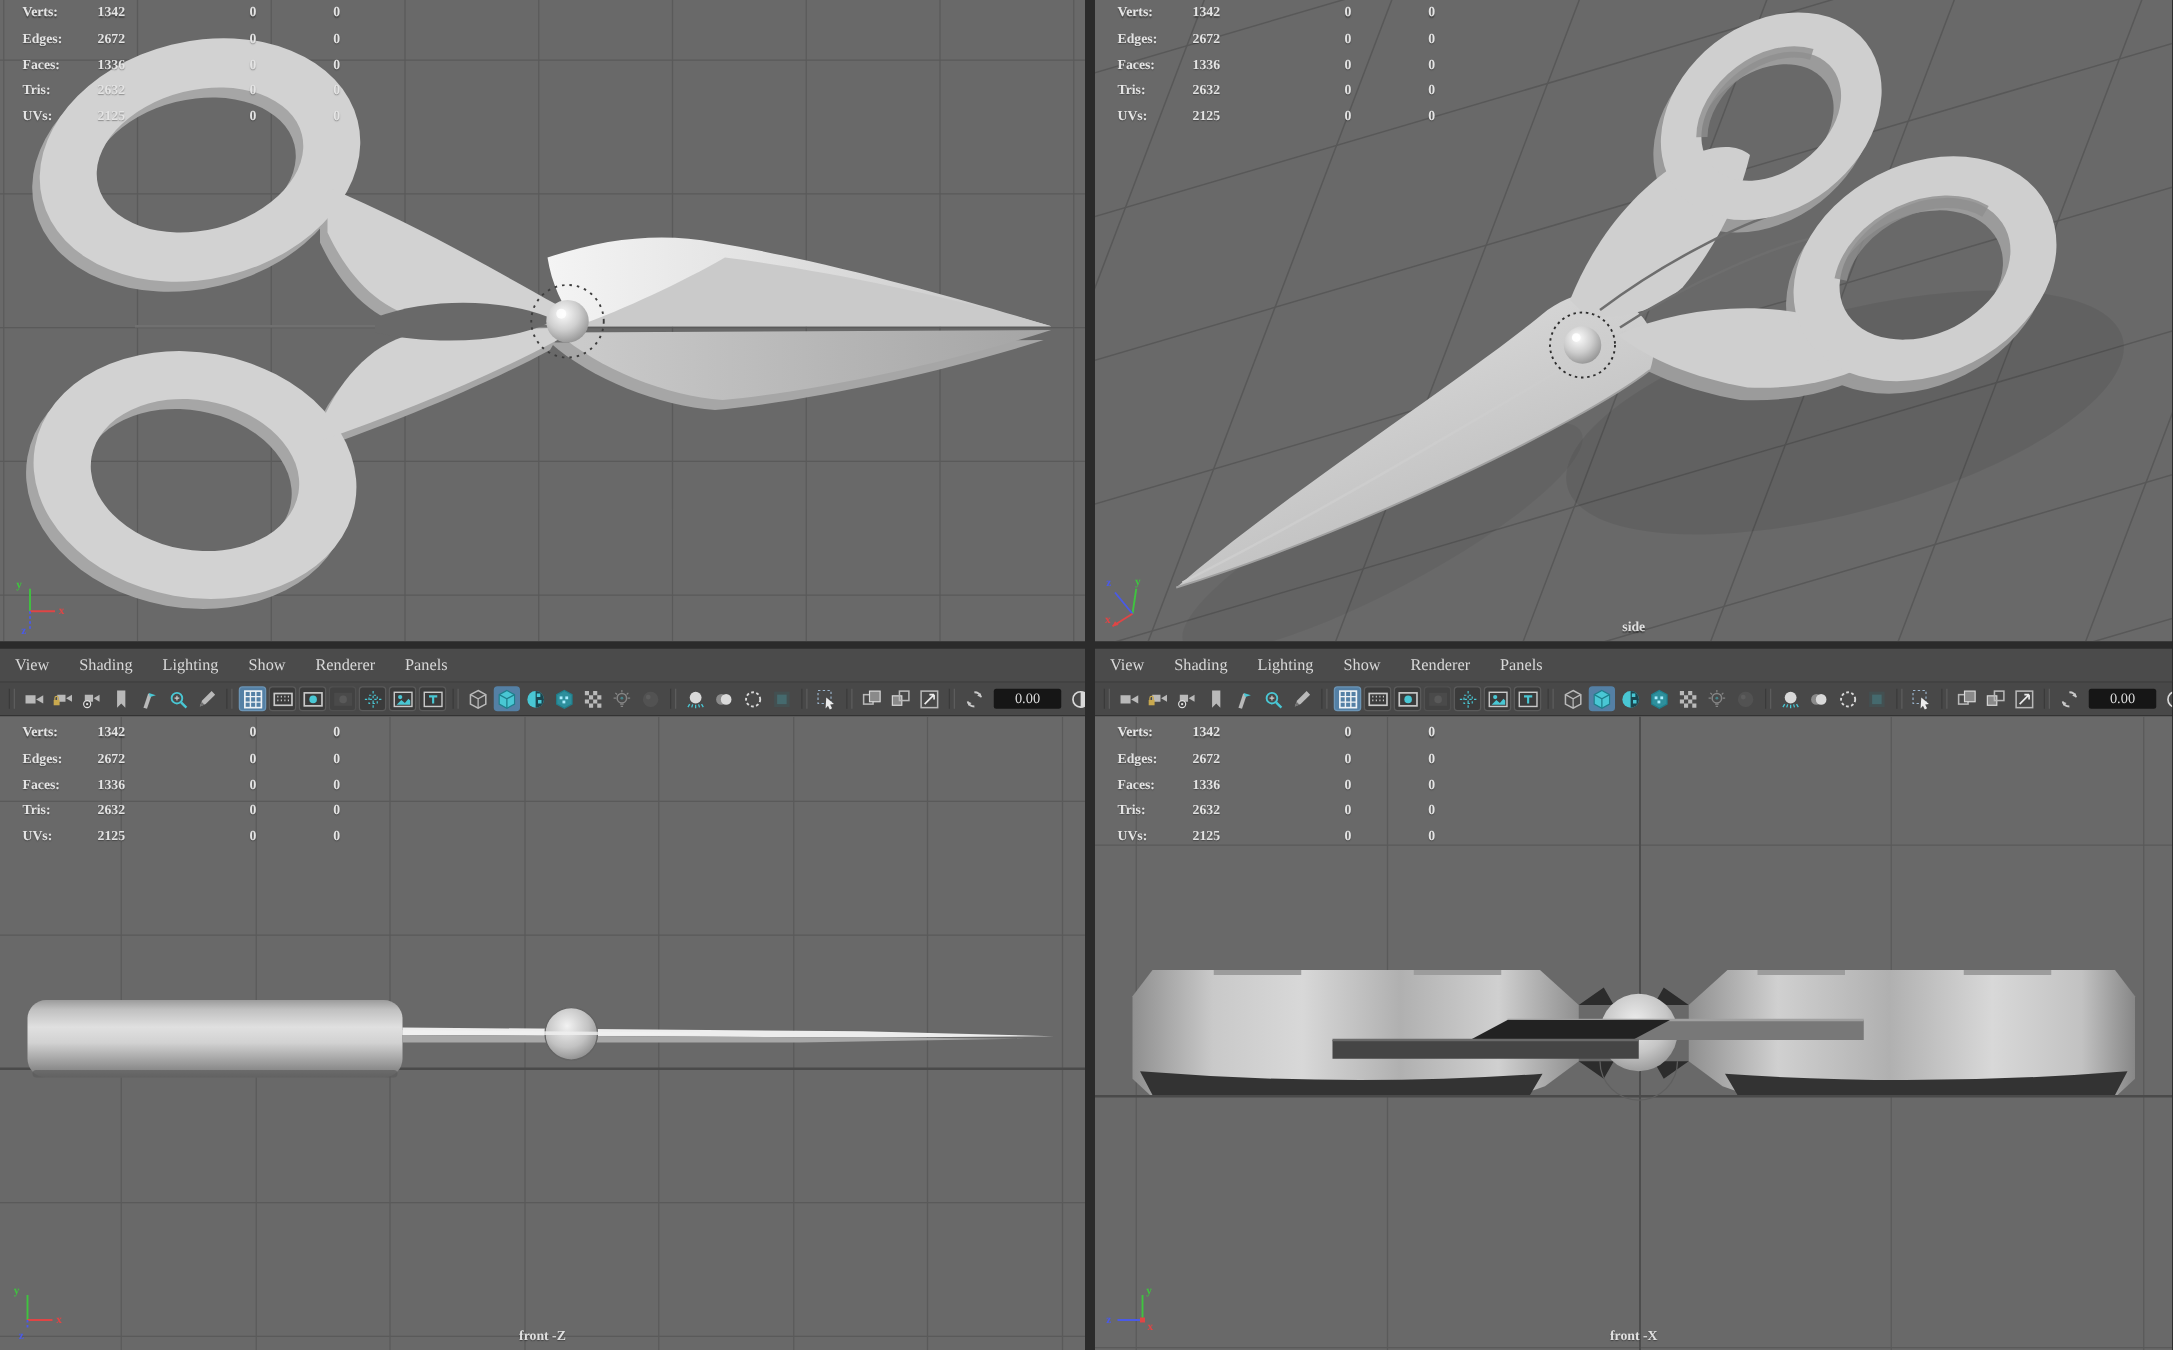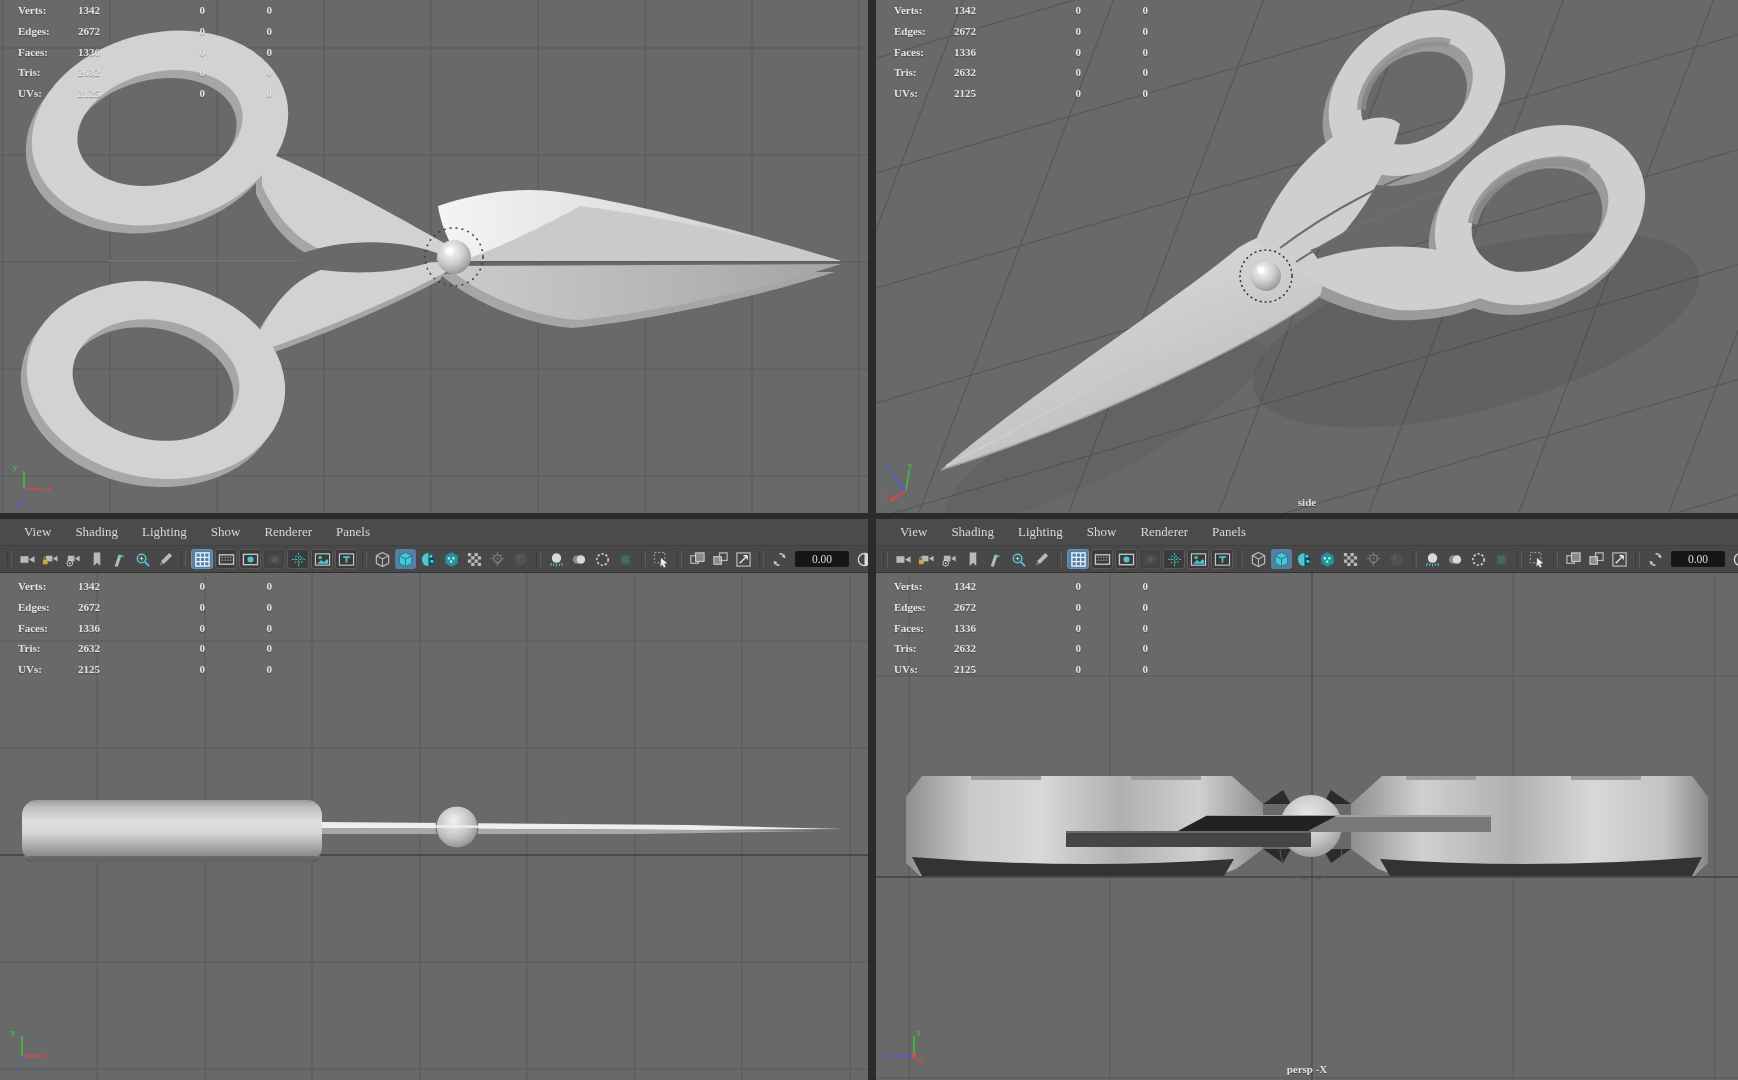--- a/index.html
+++ b/index.html
@@ -19,21 +19,21 @@
   .vp-label{position:absolute;bottom:5px;left:0;width:100%;text-align:center;font-size:11px;font-weight:bold;
             color:#e0e0e0;text-shadow:0 1px 1px rgba(0,0,0,.4);pointer-events:none;}
   
   .gizmo{position:absolute;left:8px;bottom:4px;width:54px;height:48px;pointer-events:none;}
   .gizmo svg{position:absolute;left:0;top:0;}
   .gizmo span{position:absolute;font-size:9px;font-weight:bold;line-height:9px;}
   .ax-x{color:#e04545}.ax-y{color:#3fc43f}.ax-z{color:#4a5ae8}
   
   .chrome{position:absolute;height:60px;}
   .menubar{margin-top:6px;height:26px;background:#4b4b4b;display:flex;align-items:center;gap:24px;
-           padding-left:24px;border-bottom:1px solid #404040;}
+           padding-left:12px;border-bottom:1px solid #404040;}
   .menu-item{font-size:13px;color:#d8d8d8;cursor:default;}
   .toolbar{height:26px;background:#484848;display:flex;align-items:center;gap:2px;padding-left:4px;
            border-bottom:1px solid #333;overflow:hidden;white-space:nowrap;}
   .tb-sep{width:3px;height:16px;border-left:1px solid #3a3a3a;border-right:1px solid #5c5c5c;margin:0 3px;flex:0 0 auto;}
   .tb-btn{width:21px;height:20px;display:flex;align-items:center;justify-content:center;border-radius:3px;flex:0 0 auto;}
   .tb-btn svg{width:17px;height:17px;}
   .tb-btn.boxed{background:#3b3b3b;border:1px solid #5a5a5a;width:20px;height:18px;}
   .tb-btn.active{background:#5480a5;border-color:#6b94b5;}
   .tb-btn.dim{opacity:.45;}
   .tb-field{width:54px;height:16px;background:#161616;color:#dcdcdc;font-size:11.5px;display:flex;
@@ -795,20 +795,21 @@
     <div class="gizmo">
       <svg width="54" height="48">
           <path d="M14 28V8" stroke="#3fc43f" stroke-width="1.5"></path>
           <path d="M14 28H34" stroke="#e04545" stroke-width="1.5"></path>
           <path d="M14 28v8" stroke="#4a5ae8" stroke-width="1.5" stroke-dasharray="2 2"></path>
         </svg>
       <span class="ax-y" style="left:3px;top:0px">y</span>
       <span class="ax-x" style="left:37px;top:23px">x</span>
       <span class="ax-z" style="left:7px;top:36px">z</span>
     </div>
+    <div class="vp-label">front -Z</div>
   </div>
 
   <div class="viewport" style="left:876px;top:573px;width:862px;height:507px;">
     <svg class="vp-canvas" width="862" height="507" viewBox="0 0 862 507">
       <defs>
         <linearGradient id="slabS1" x1="0" y1="0" x2="1" y2="0">
           <stop offset="0" stop-color="#8f8f8f"></stop>
             <stop offset=".18" stop-color="#c9c9c9"></stop>
             <stop offset=".38" stop-color="#d8d8d8"></stop>
           <stop offset=".6" stop-color="#b0b0b0"></stop>
@@ -889,16 +890,16 @@
     <div class="gizmo">
       <svg width="54" height="48">
           <path d="M30 28V8" stroke="#3fc43f" stroke-width="1.5"></path>
           <path d="M30 28H10" stroke="#4a5ae8" stroke-width="1.5"></path>
           <rect x="28" y="26" width="4" height="4" fill="#e04545"></rect>
         </svg>
       <span class="ax-y" style="left:33px;top:0px">y</span>
       <span class="ax-z" style="left:1px;top:23px">z</span>
       <span class="ax-x" style="left:34px;top:29px">x</span>
     </div>
-    <div class="vp-label">persp -X</div>
+    <div class="vp-label">front -X</div>
   </div>
 
 </div>
 
 </body></html>

